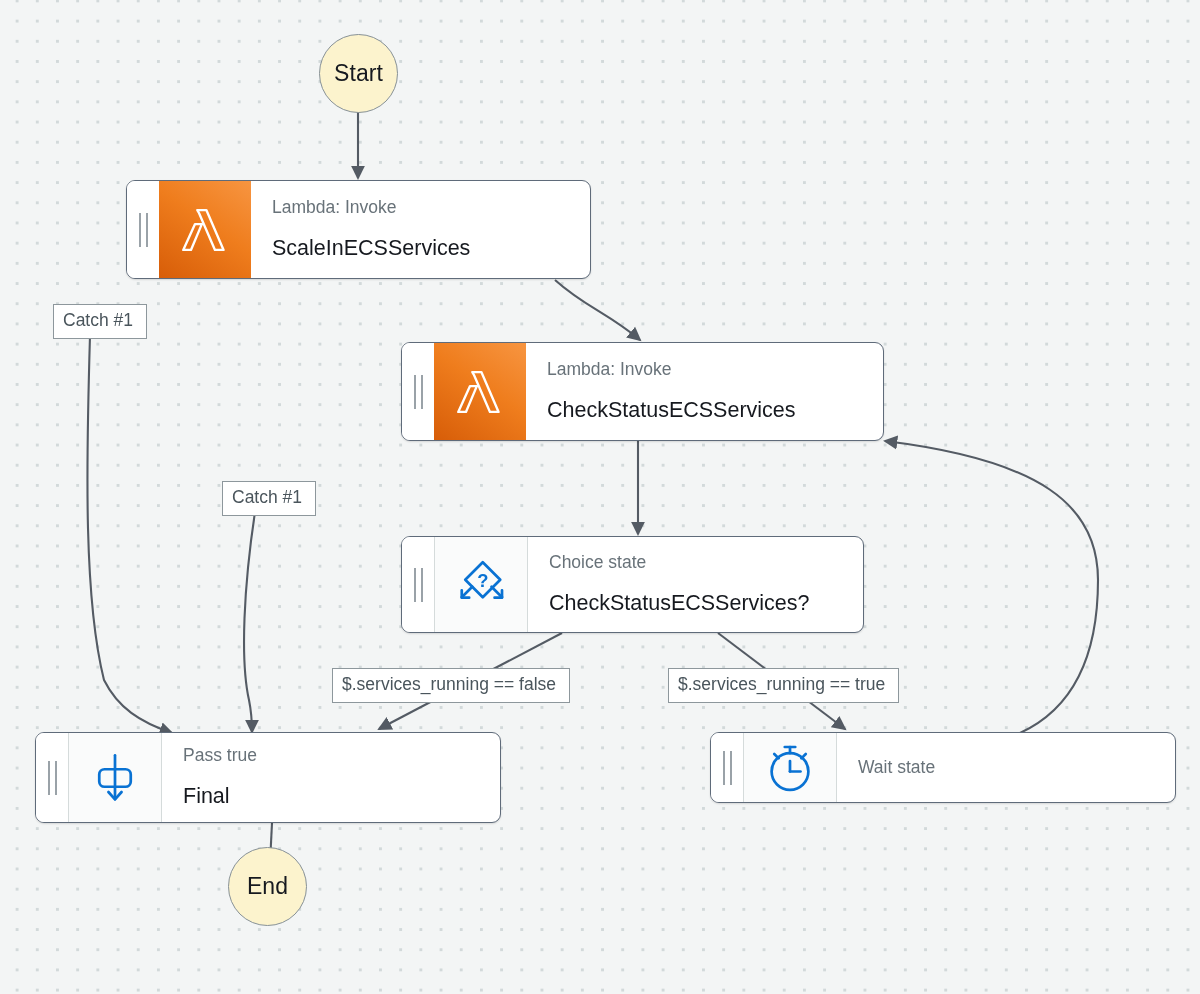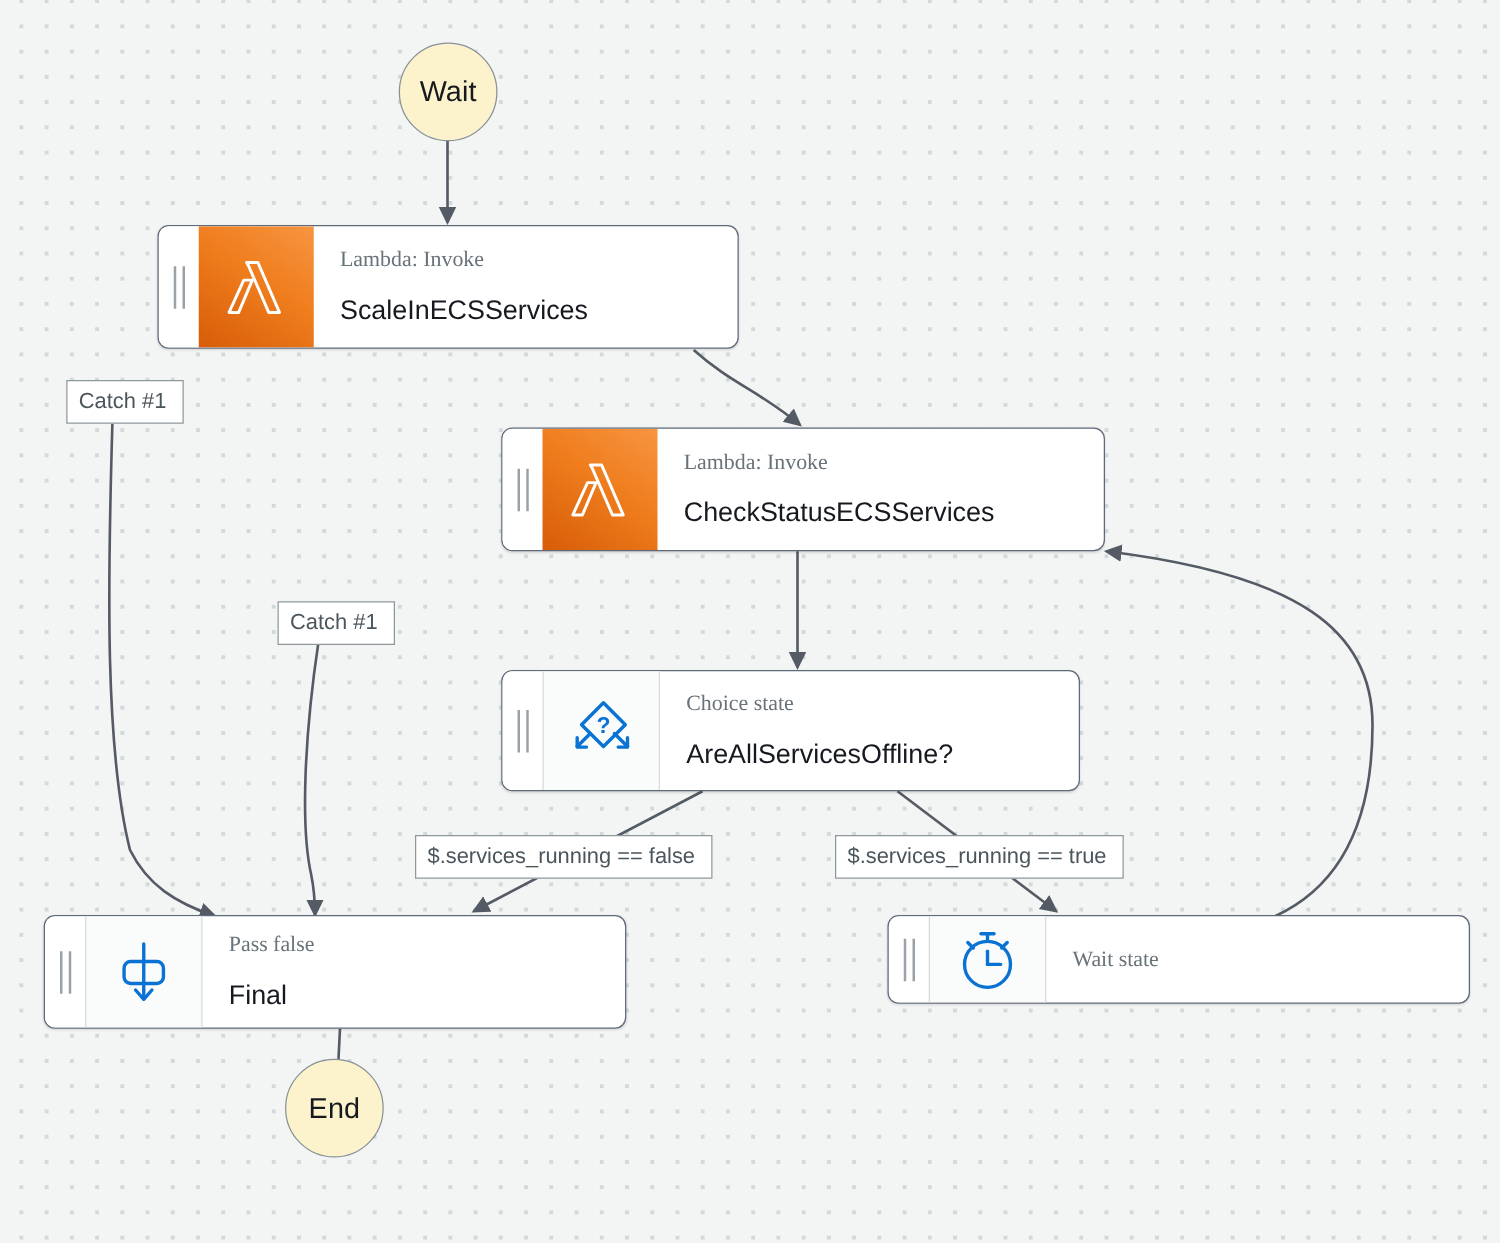--- a/index.html
+++ b/index.html
@@ -94,21 +94,20 @@
     flex-direction: column;
     justify-content: center;
     padding-left: 21px;
     padding-right: 14px;
   }
   .sub {
     font-size: 17.5px;
     color: #687279;
     line-height: 1.3;
     white-space: nowrap;
-    font-family: Liberation Serif, serif;
   }
   .name {
     font-size: 21.5px;
     color: #16191f;
     line-height: 1.3;
     margin-top: 17px;
     white-space: nowrap;
   }
 
   
@@ -152,21 +151,21 @@
       <path d="M 718 633 L 845 729"></path>
 
       <path d="M 1020 733 C 1070 710, 1098 660, 1098 580
                C 1098 505, 1040 460, 885 441"></path>
 
       <path d="M 272 823 L 268 903"></path>
     </g>
   </svg>
 
   <div class="terminal" style="left:319px; top:34px; width:79px; height:79px;">
-    <span>Wait</span>
+    <span>Start</span>
   </div>
 
   <div class="terminal" style="left:228px; top:847px; width:79px; height:79px;">
     <span>End</span>
   </div>
 
   <div class="card" style="left:126px; top:180px; width:465px; height:99px;">
     <div class="grip">
       <i></i>
       <i></i>
@@ -210,38 +209,38 @@
         <path d="M34 6 L54 26 L34 46 L14 26 Z"></path>
         <path d="M22 34 L10 46"></path>
         <path d="M10 38 L10 46.5 L18.5 46.5"></path>
         <path d="M44 34 L56 46"></path>
         <path d="M56 38 L56 46.5 L47.5 46.5"></path>
         <text x="34" y="34" font-family="Liberation Sans, sans-serif" font-size="21" font-weight="bold" fill="#0972d3" stroke="none" text-anchor="middle">?</text>
       </svg>
     </div>
     <div class="labels">
       <div class="sub">Choice state</div>
-      <div class="name">AreAllServicesOffline?</div>
+      <div class="name">CheckStatusECSServices?</div>
     </div>
   </div>
 
   <div class="card" style="left:35px; top:732px; width:466px; height:91px;">
     <div class="grip">
       <i></i>
       <i></i>
     </div>
     <div class="iconcell">
       <svg width="52" height="56" viewBox="0 0 56 64" xmlns="http://www.w3.org/2000/svg" fill="none" stroke="#0972d3" stroke-width="3.1" stroke-linecap="round" stroke-linejoin="round">
         <rect x="10" y="22" width="36" height="20" rx="6"></rect>
         <path d="M28 6 L28 56"></path>
         <path d="M20.5 48 L28 56.5 L35.5 48"></path>
       </svg>
     </div>
     <div class="labels">
-      <div class="sub">Pass false</div>
+      <div class="sub">Pass true</div>
       <div class="name">Final</div>
     </div>
   </div>
 
   <div class="card" style="left:710px; top:732px; width:466px; height:71px;">
     <div class="grip">
       <i></i>
       <i></i>
     </div>
     <div class="iconcell">

